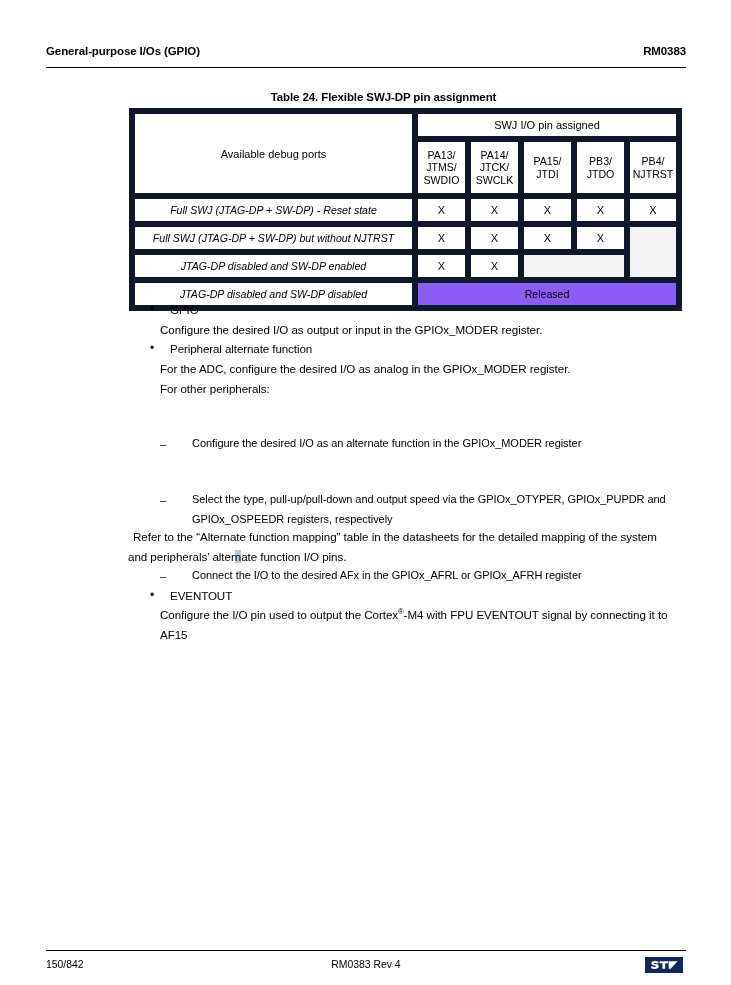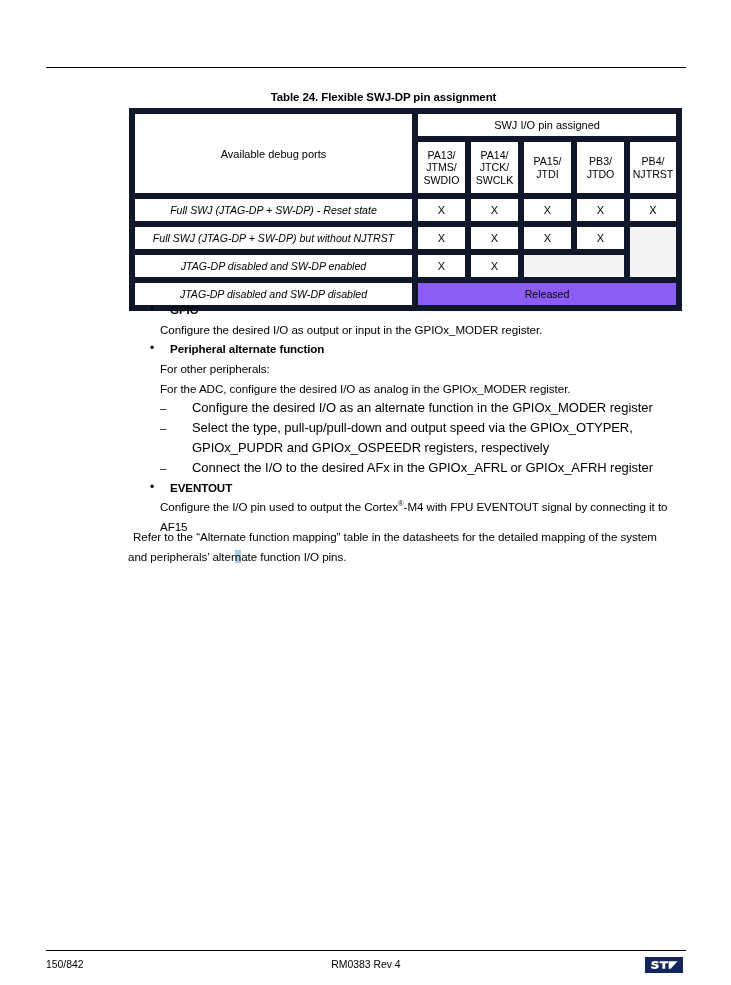--- a/index.html
+++ b/index.html
@@ -143,21 +143,21 @@
     position: absolute;
     left: 150px;
     top: 0;
     width: 10px;
     font-size: 12px;
     line-height: 19.5px;
   }
   .bullet-title {
     margin-left: 170px;
     font-size: 11.6px;
-    font-weight: bold;
+    font-weight: normal;
     line-height: 19.5px;
     letter-spacing: -0.1px;
   }
   .para {
     margin-left: 160px;
     margin-right: 50px;
     font-size: 11.6px;
     line-height: 19.8px;
     letter-spacing: -0.05px;
   }
@@ -167,23 +167,24 @@
   }
   .dash-mark {
     position: absolute;
     left: 160px; top: 0;
     font-size: 11.6px;
     line-height: 19.8px;
   }
   .dash-text {
     margin-left: 192px;
     margin-right: 52px;
-    font-size: 13px;
+    font-size: 11px;
     line-height: 19.8px;
     letter-spacing: -0.05px;
+    margin-top: 36px;
   }
   sup.reg {
     font-size: 7.6px;
     vertical-align: super;
     line-height: 0;
   }
   .closing {
     position: absolute;
     left: 128px; top: 527px;
     width: 545px;
@@ -225,20 +226,24 @@
     position: absolute;
     right: 0; top: -4px;
     width: 44px; height: 28px;
   }
 </style>
 </head>
 <body>
 
 <div class="page">
 
+  <div class="page-header">
+    <span class="hdr-left">General-purpose I/Os (GPIO)</span>
+    <span class="hdr-right">RM0383</span>
+  </div>
   <div class="header-rule"></div>
 
   <div class="table-caption">Table 24. Flexible SWJ-DP pin assignment</div>
 
   <div class="tbl-wrap">
     <table class="swj">
       <colgroup>
         <col class="col-ports">
           <col class="col-pin">
           <col class="col-pin">
@@ -312,22 +317,22 @@
     <div class="bullet-row">
       <span class="bullet-mark">•</span>
       <span class="bullet-title">GPIO</span>
     </div>
     <div class="para">Configure the desired I/O as output or input in the GPIOx_MODER register.</div>
 
     <div class="bullet-row">
       <span class="bullet-mark">•</span>
       <span class="bullet-title">Peripheral alternate function</span>
     </div>
+    <div class="para">For the ADC, configure the desired I/O as analog in the GPIOx_MODER register.</div>
     <div class="para">For other peripherals:</div>
-    <div class="para">For the ADC, configure the desired I/O as analog in the GPIOx_MODER register.</div>
 
     <div class="dash-row">
       <span class="dash-mark">–</span>
       <div class="dash-text">Configure the desired I/O as an alternate function in the GPIOx_MODER register</div>
     </div>
     <div class="dash-row">
       <span class="dash-mark">–</span>
       <div class="dash-text">Select the type, pull-up/pull-down and output speed via the GPIOx_OTYPER, GPIOx_PUPDR and GPIOx_OSPEEDR registers, respectively</div>
     </div>
     <div class="dash-row">

